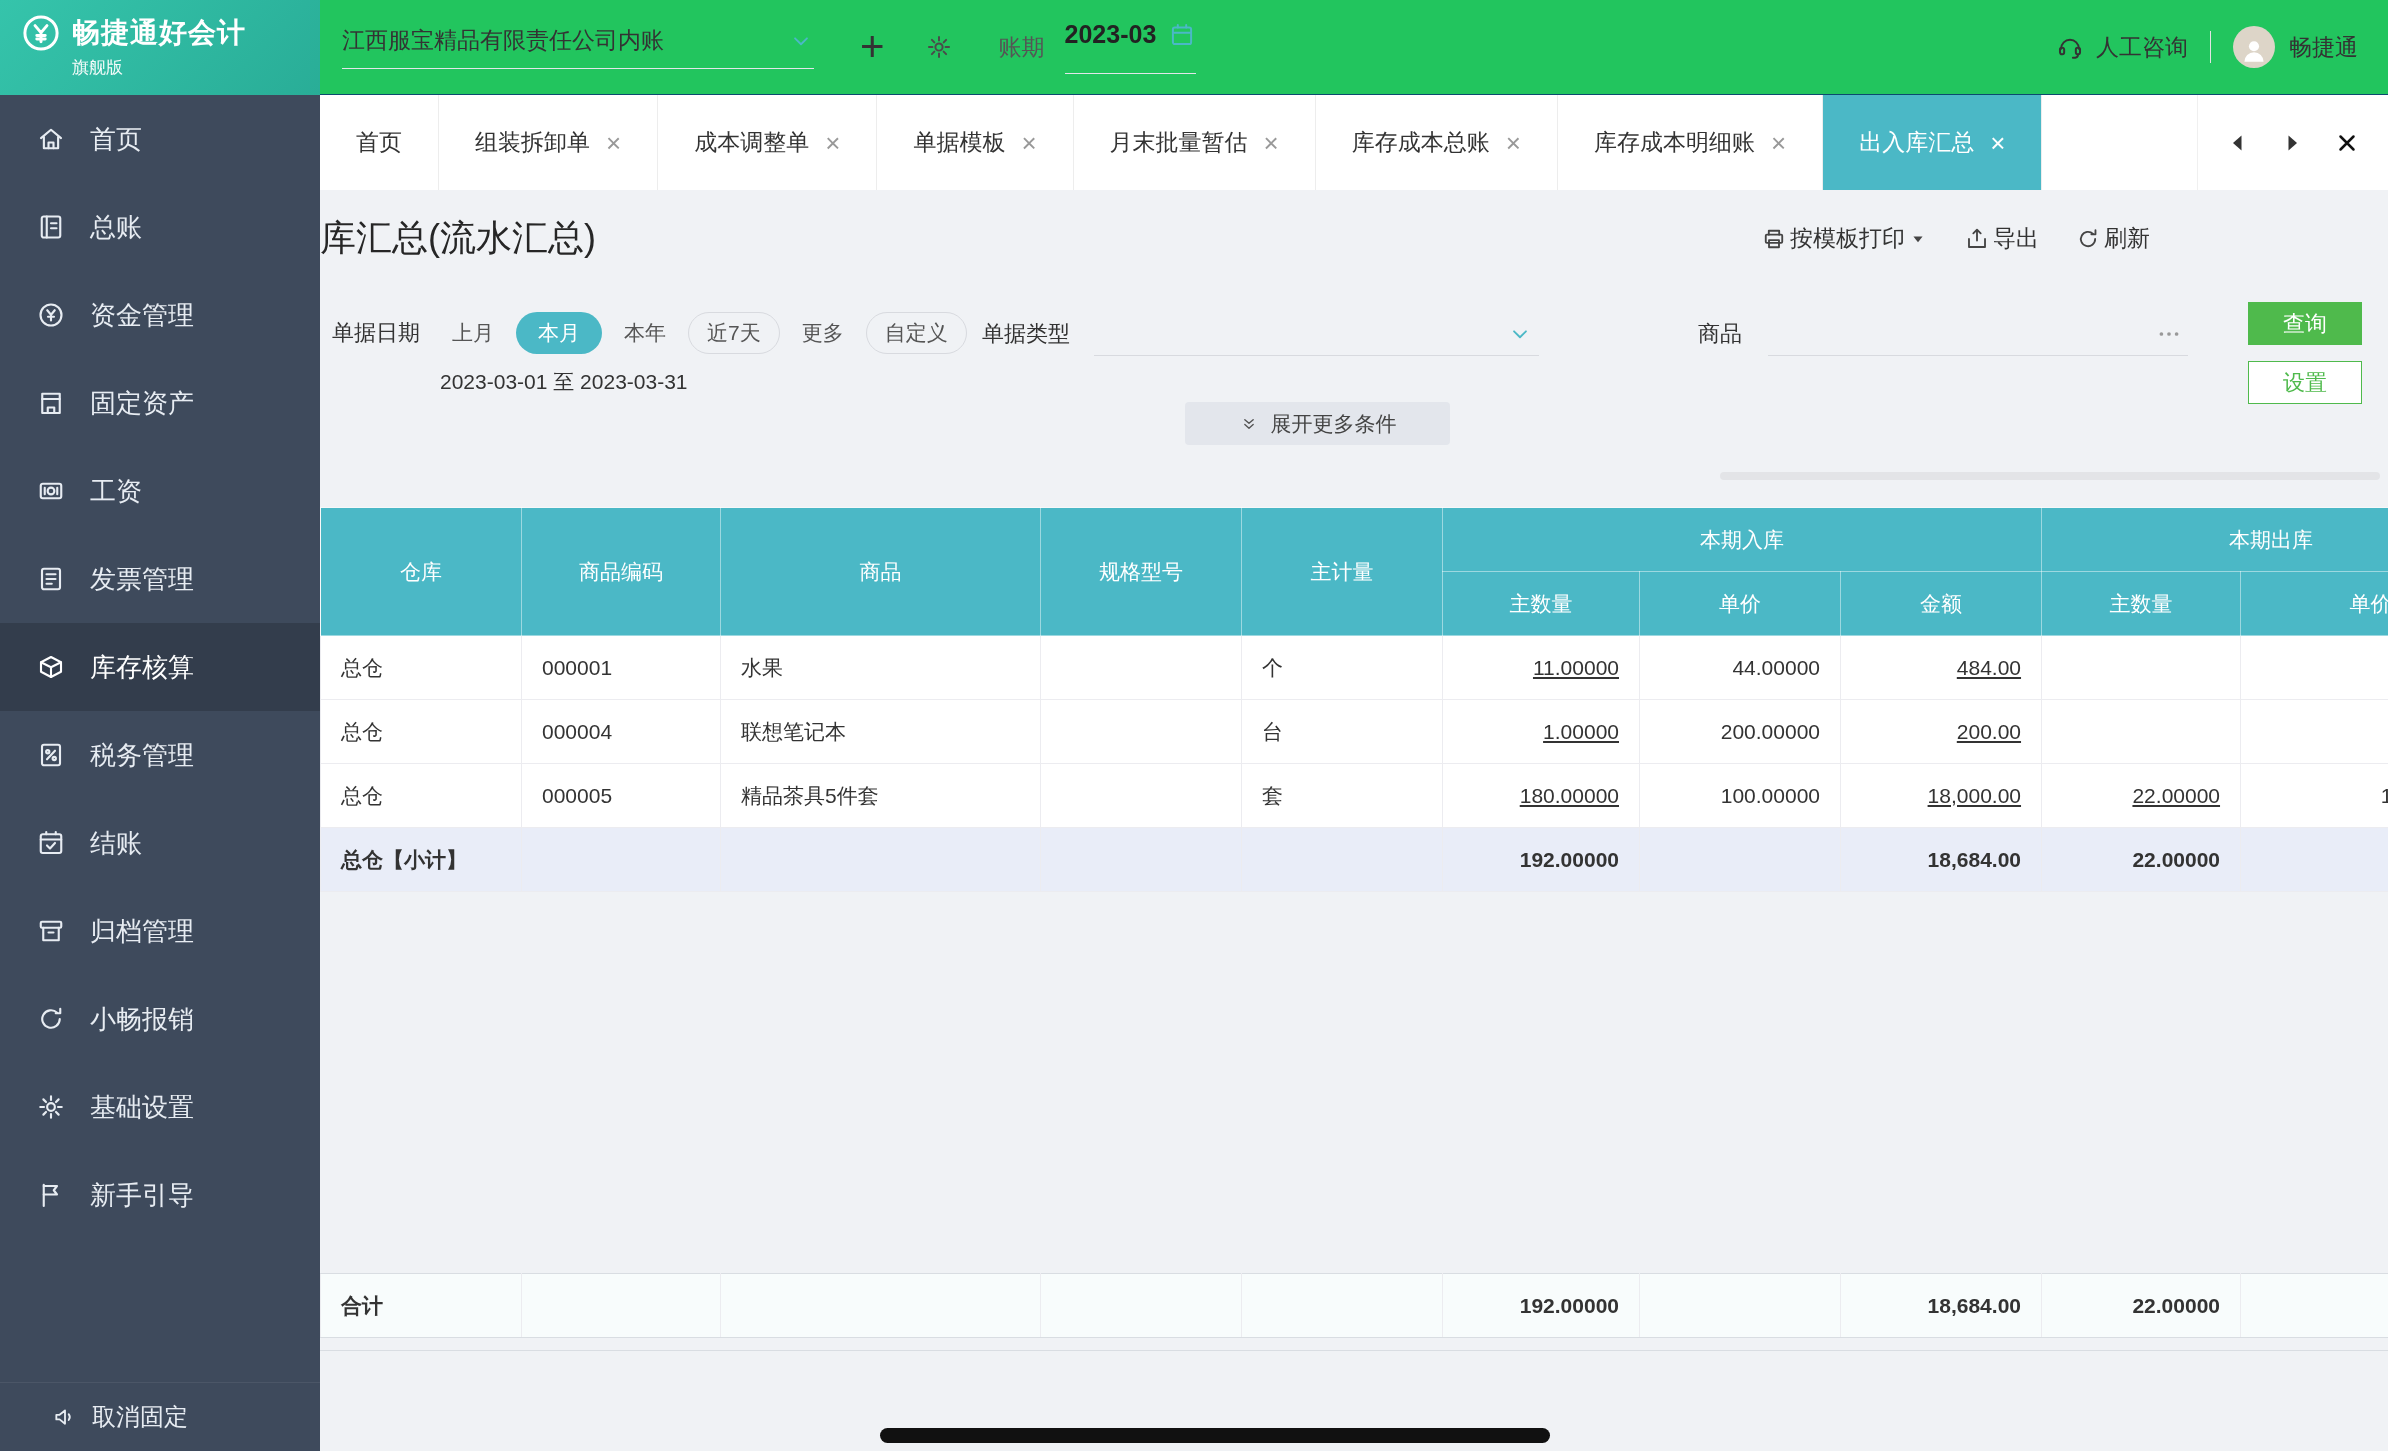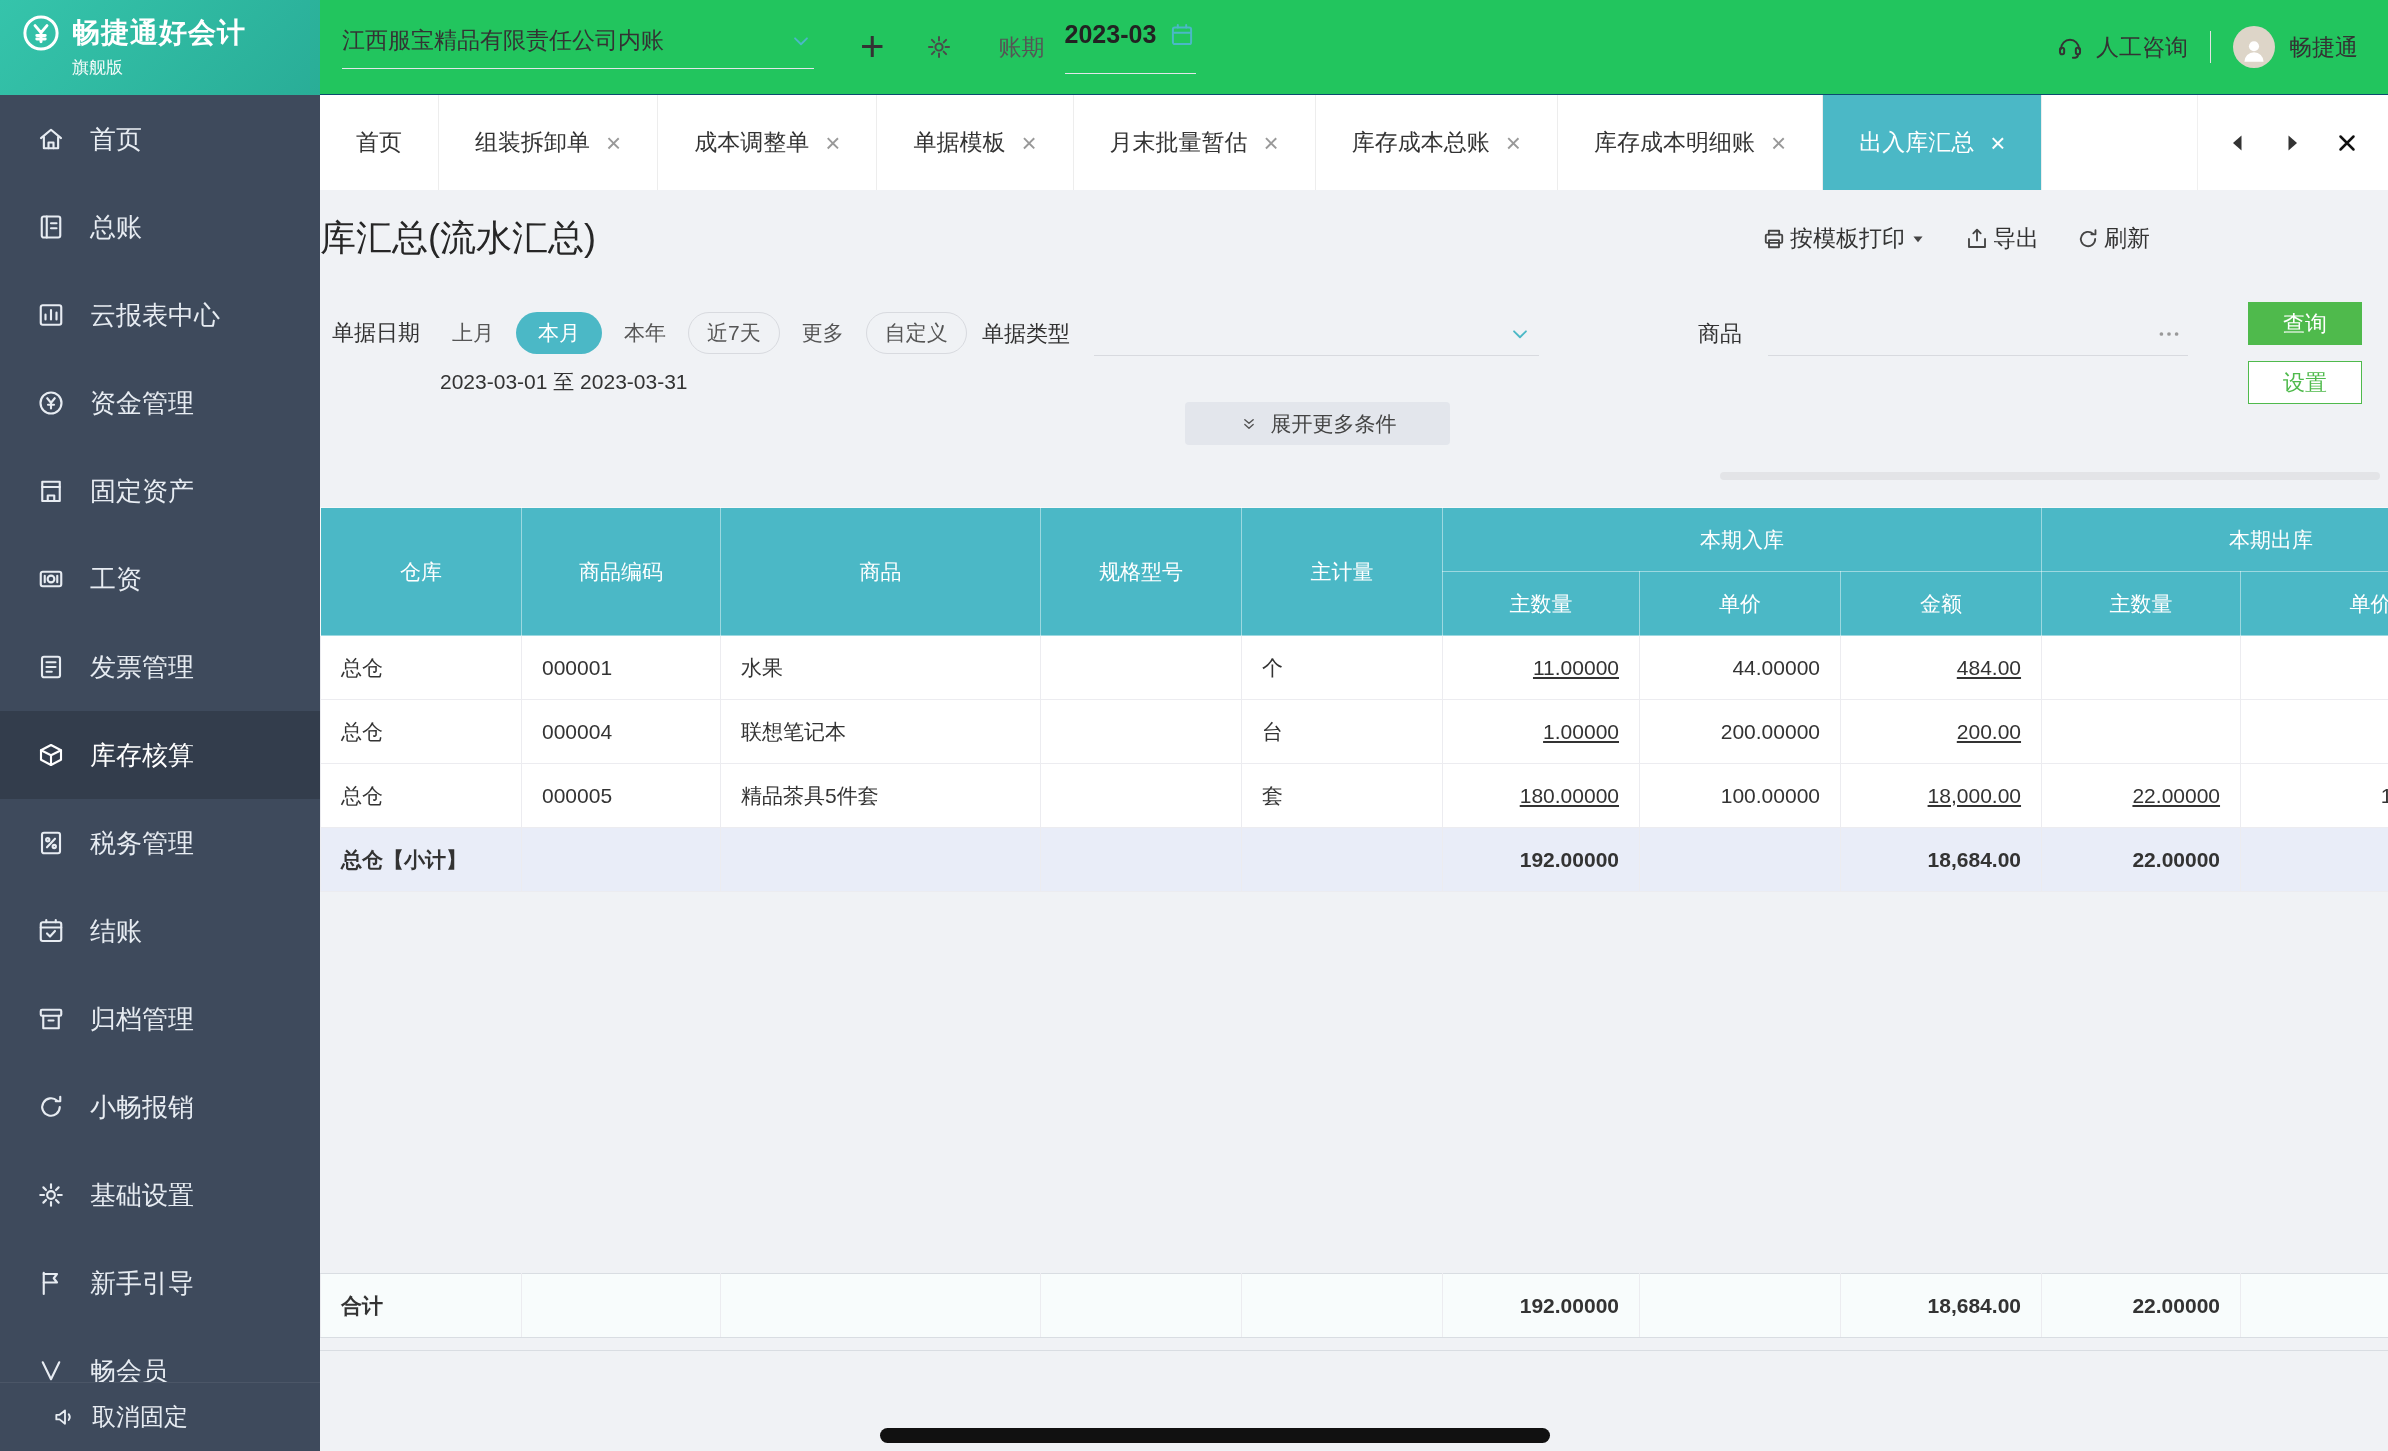--- a/index.html
+++ b/index.html
@@ -145,29 +145,20 @@
               <rect x="4.6" y="3.6" width="14.8" height="16.8" rx="1.6"></rect>
               <path d="M8.6 3.6v16.8"></path>
               <path d="M12 9h4.4M12 13h4.4"></path>
             </svg>
           </span>
           <span>总账</span>
         </div>
         <div class="side-item">
           <span class="ico i30">
             <svg viewBox="0 0 24 24" class="ic">
-              <rect x="3.8" y="4.2" width="16.4" height="15.6" rx="1.6"></rect>
-              <path d="M7.6 15.6v-4M12 15.6V8M16.4 15.6v-5.6"></path>
-            </svg>
-          </span>
-          <span>云报表中心</span>
-        </div>
-        <div class="side-item">
-          <span class="ico i30">
-            <svg viewBox="0 0 24 24" class="ic">
               <circle cx="12" cy="12" r="8.4"></circle>
               <path d="M9 8.2l3 3.6 3-3.6M12 11.8v4.6M9.6 13.4h4.8"></path>
             </svg>
           </span>
           <span>资金管理</span>
         </div>
         <div class="side-item">
           <span class="ico i30">
             <svg viewBox="0 0 24 24" class="ic">
               <rect x="5" y="4.6" width="14" height="15.4"></rect>
@@ -252,28 +243,20 @@
           <span>基础设置</span>
         </div>
         <div class="side-item">
           <span class="ico i30">
             <svg viewBox="0 0 24 24" class="ic">
               <path d="M6.2 20.8V3.8"></path>
               <path d="M6.2 4.8h10.6l-2.6 3.4 2.6 3.4H6.2"></path>
             </svg>
           </span>
           <span>新手引导</span>
-        </div>
-        <div class="side-item">
-          <span class="ico i30">
-            <svg viewBox="0 0 24 24" class="ic">
-              <path d="M5.4 5l6.6 13.6L18.6 5"></path>
-            </svg>
-          </span>
-          <span>畅会员</span>
         </div>
       </nav>
     <div class="unpin">
       <span class="ico i26">
           <svg viewBox="0 0 24 24" class="ic">
             <path d="M4 10v4.2h3l5 4V6l-5 4z"></path>
             <path d="M15.4 9.4a4.4 4.4 0 0 1 0 5.4"></path>
           </svg>
         </span>
       <span>取消固定</span>

